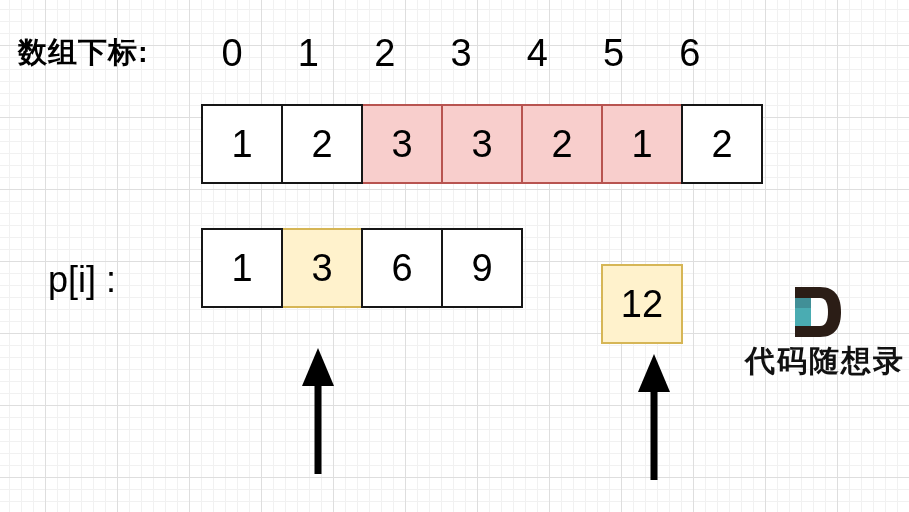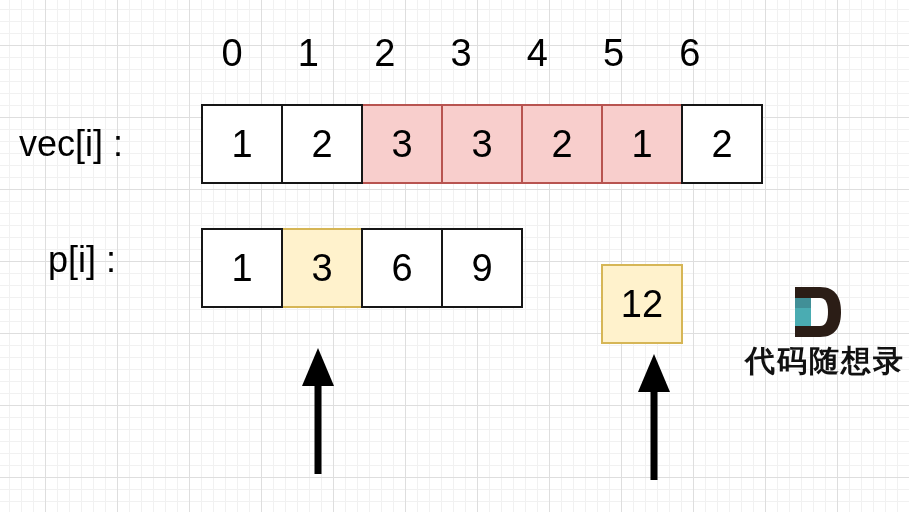--- a/index.html
+++ b/index.html
@@ -30,21 +30,21 @@
   }
   .index-row .idx{
     width:76.3px;display:flex;align-items:center;justify-content:center;
     font-size:38px;color:#000;
   }
   .row-label{
     position:absolute;display:flex;align-items:center;justify-content:center;
     font-size:36px;color:#000;white-space:nowrap;
   }
   .vec-label{left:0;top:104px;width:142px;height:80px;}
-  .p-label{left:4px;top:220px;width:156px;height:80px;}
+  .p-label{left:4px;top:240px;width:156px;height:80px;}
   .cell-row{position:absolute;left:201px;width:562px;height:80px;}
   .vec-row{top:104px;}
   .p-row{top:228px;}
   .cell{
     position:absolute;top:0;width:82px;height:80px;box-sizing:border-box;
     display:flex;align-items:center;justify-content:center;
     font-size:38px;color:#000;
     background:#ffffff;border:2px solid var(--cell-border,#161616);
     z-index:2;
   }
@@ -67,32 +67,32 @@
     position:absolute;left:12px;top:56px;width:176px;text-align:left;
     font-family:"DejaVu Serif",serif;font-weight:bold;font-size:30px;
     color:#111;letter-spacing:2px;white-space:nowrap;
   }
 </style>
 </head>
 <body>
 
 <div class="canvas">
 
+  <div class="index-title">数组下标:</div>
 
   <div class="index-row" id="index-row">
       <div class="idx">0</div>
       <div class="idx">1</div>
       <div class="idx">2</div>
       <div class="idx">3</div>
       <div class="idx">4</div>
       <div class="idx">5</div>
       <div class="idx">6</div>
     </div>
 
-  <div class="row-label vec-label">vec[i] :</div>
 
   <div class="cell-row vec-row" id="vec-row">
       <div class="cell" style="left: 0px;">1</div>
       <div class="cell" style="left: 80px;">2</div>
       <div class="cell hl-pink" style="left: 160px;">3</div>
       <div class="cell hl-pink" style="left: 240px;">3</div>
       <div class="cell hl-pink" style="left: 320px;">2</div>
       <div class="cell hl-pink" style="left: 400px;">1</div>
       <div class="cell" style="left: 480px;">2</div>
     </div>

